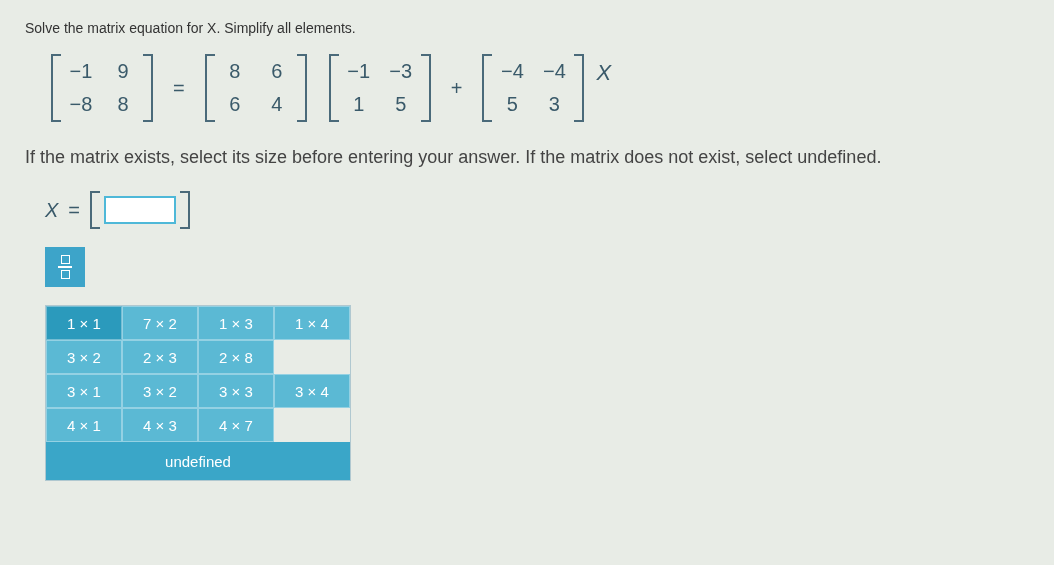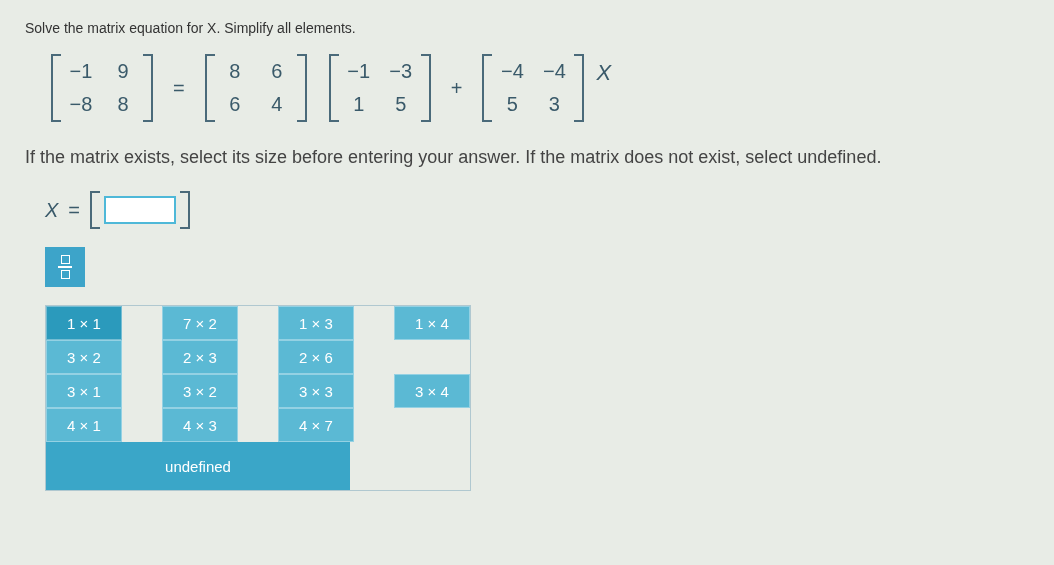--- a/index.html
+++ b/index.html
@@ -90,37 +90,37 @@
       align-items: center;
       gap: 2px;
     }
     .frac-icon .box { width: 9px; height: 9px; border: 1.5px solid #fff; }
     .frac-icon .line { width: 14px; height: 1.5px; background: #fff; }
     .size-grid {
       display: inline-block;
       margin-left: 20px;
       border: 1px solid #b0c8d0;
     }
-    .size-row { display: flex; gap: 40px; }
+    .size-row { display: flex; }
     .size-cell {
       width: 76px;
       height: 34px;
       display: flex;
       align-items: center;
       justify-content: center;
       font-size: 15px;
       color: #fff;
       cursor: pointer;
       border: 1px solid rgba(255,255,255,0.35);
     }
     .size-cell.dark { background: #2b9abc; }
     .size-cell.light { background: #5bb9d4; }
     .undefined-cell {
       width: 304px;
-      height: 48px;
+      height: 38px;
       display: flex;
       align-items: center;
       justify-content: center;
       font-size: 15px;
       color: #fff;
       background: #3aa6c8;
       cursor: pointer;
     }
   </style>
 </head>
@@ -204,21 +204,21 @@
 <div class="size-grid">
   <div class="size-row">
     <div class="size-cell dark">1 × 1</div>
     <div class="size-cell light">7 × 2</div>
     <div class="size-cell light">1 × 3</div>
     <div class="size-cell light">1 × 4</div>
   </div>
   <div class="size-row">
     <div class="size-cell light">3 × 2</div>
     <div class="size-cell light">2 × 3</div>
-    <div class="size-cell light">2 × 6</div>
+    <div class="size-cell light">2 × 8</div>
   </div>
   <div class="size-row">
     <div class="size-cell light">3 × 1</div>
     <div class="size-cell light">3 × 2</div>
     <div class="size-cell light">3 × 3</div>
     <div class="size-cell light">3 × 4</div>
   </div>
   <div class="size-row">
     <div class="size-cell light">4 × 1</div>
     <div class="size-cell light">4 × 3</div>

